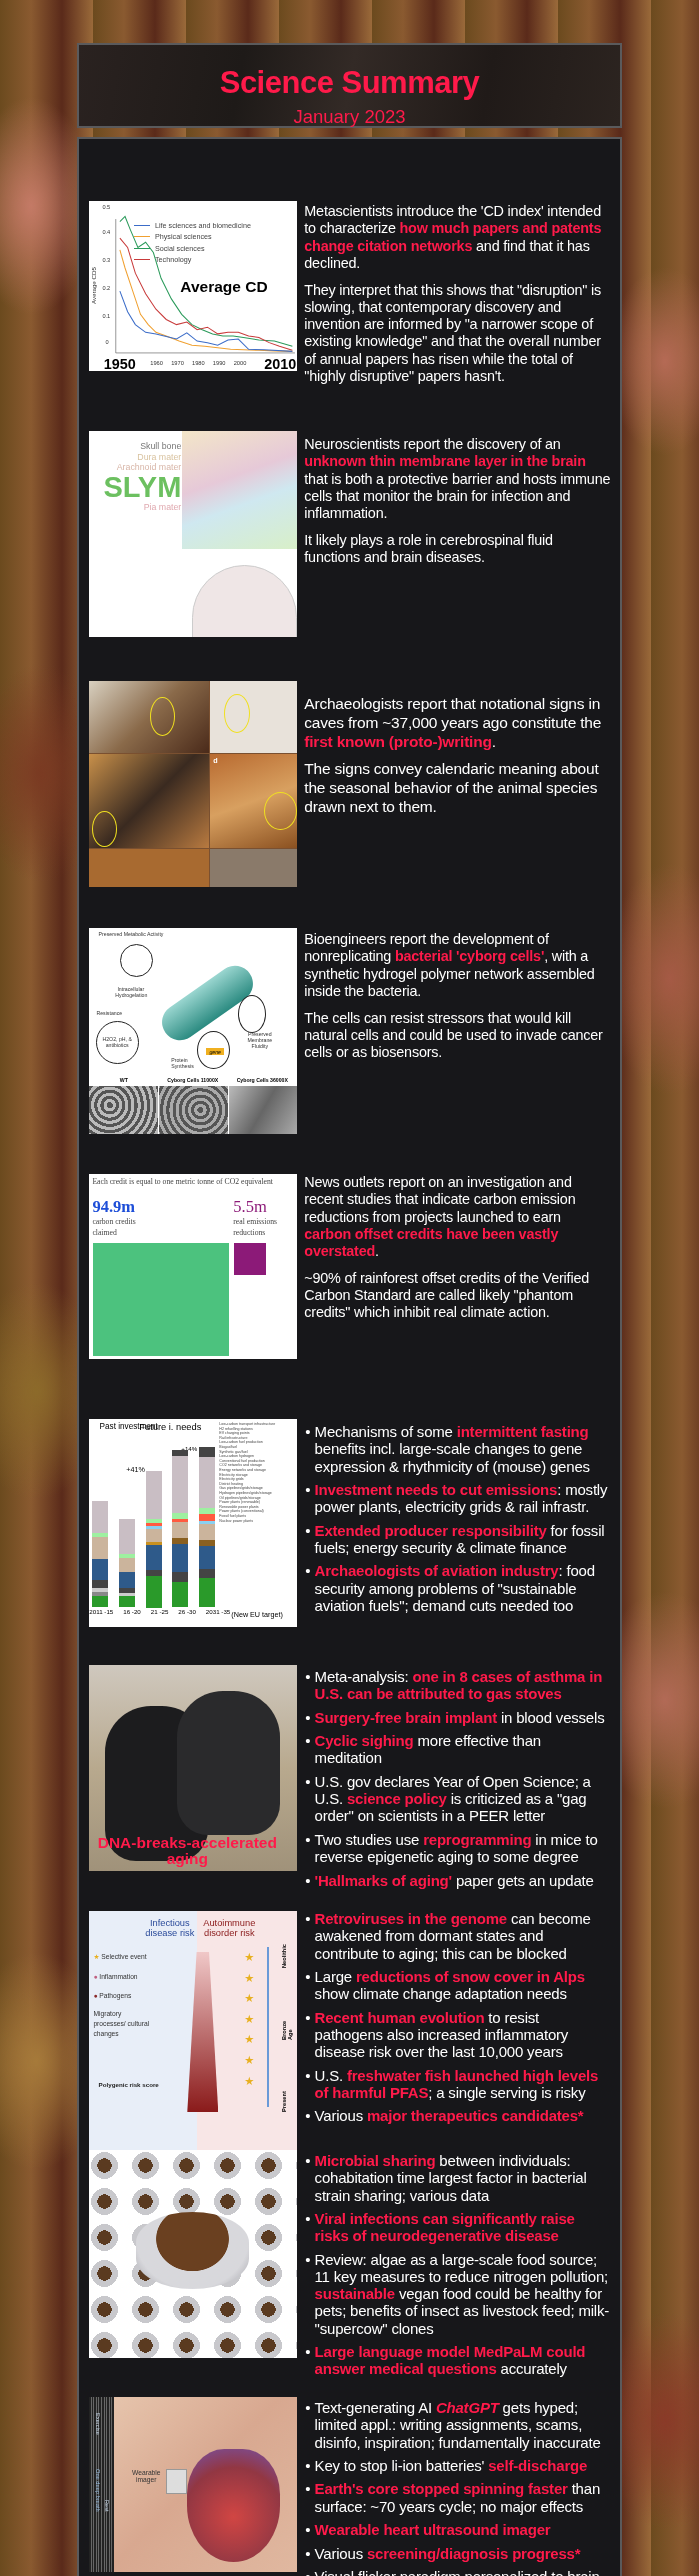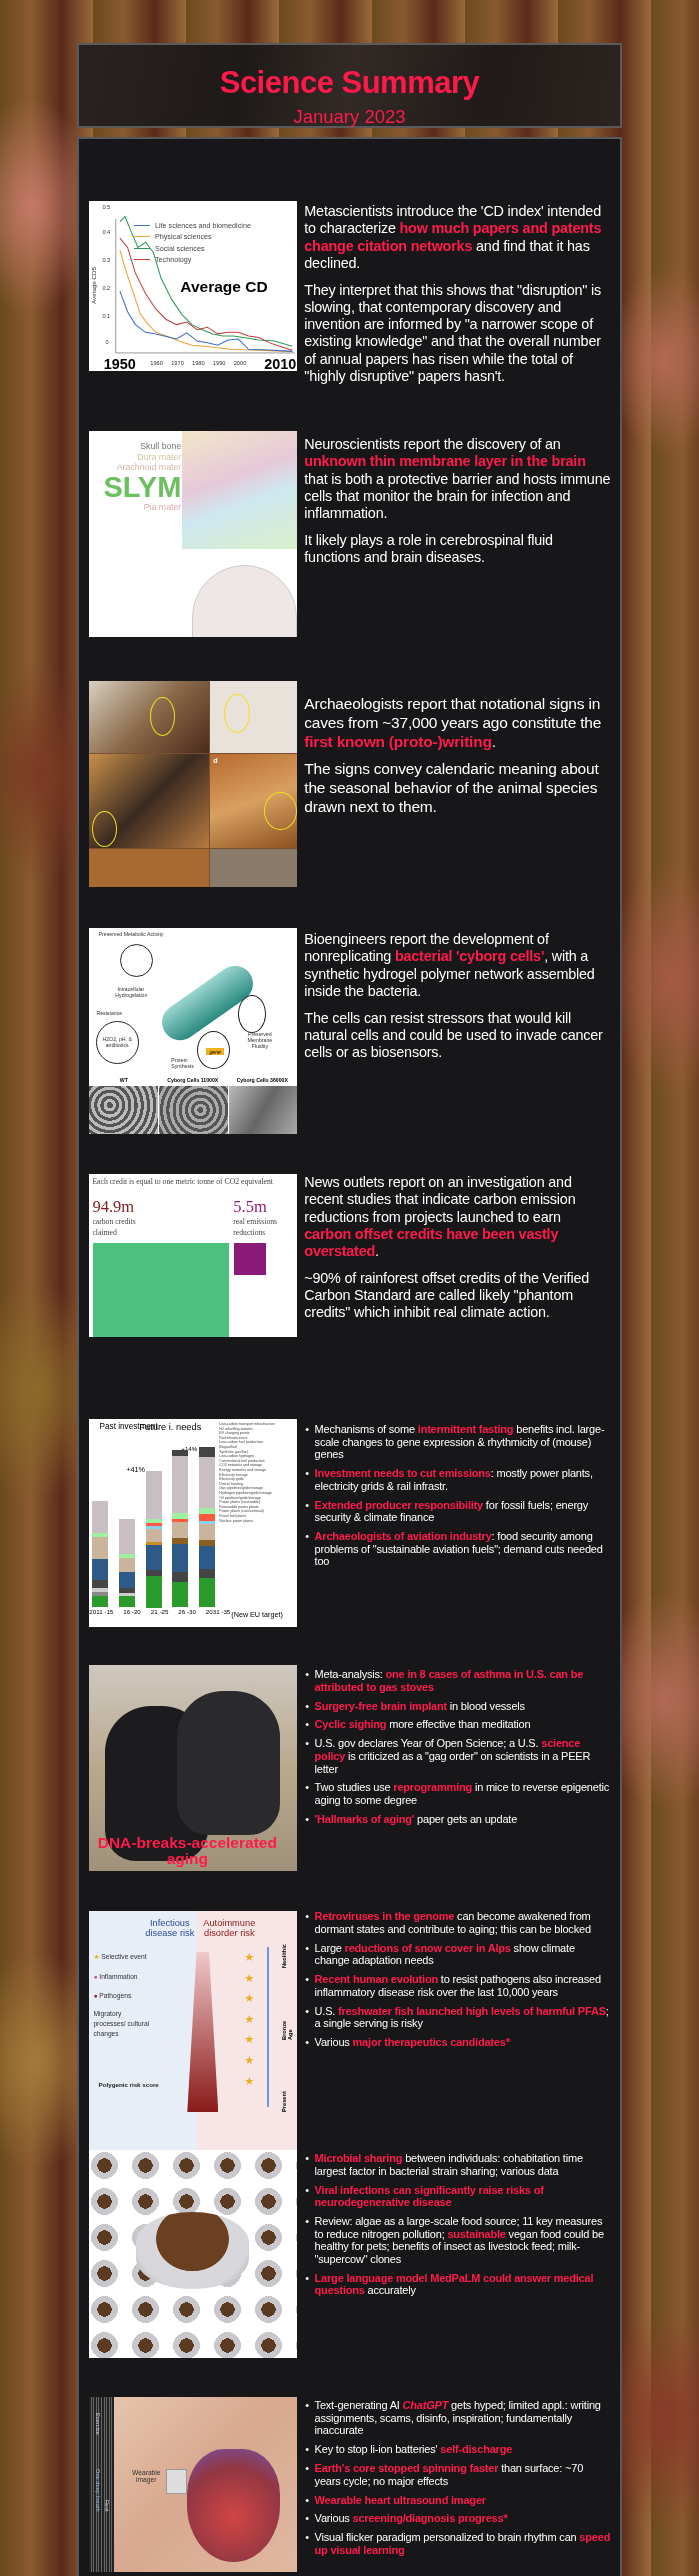--- a/index.html
+++ b/index.html
@@ -32,21 +32,21 @@
   .body-panel {
     top:137px; height:2443px; background:#17171a;
   }
 
   .section { position:absolute; left:10.3px; width:520px; }
   .fig { position:absolute; left:0; width:208px; background:#fff; overflow:hidden; }
   .txt { position:absolute; left:215px; width:306px; color:#fff; font-size:14.4px; line-height:1.2; letter-spacing:-0.2px; }
   .txt p { margin:0 0 9.3px 0; }
   .hl { color:#ff1a4a; font-weight:bold; }
   .txt ul { list-style:none; margin:0; padding:0; }
-  .txt li { position:relative; padding-left:10.3px; margin-bottom:6.2px; font-size:11px; line-height:1.15; }
+  .txt li { position:relative; padding-left:10.3px; margin-bottom:6.2px; font-size:15px; line-height:1.15; }
   .txt li::before { content:"•"; position:absolute; left:1px; top:0; color:#fff; }
   .it { font-style:italic; }
 
   
   .legend-row { display:flex; align-items:center; gap:5.2px; font-size:7.2px; color:#444; height:11.3px; }
   .legend-row i { width:15.5px; height:1px; display:inline-block; }
   .img-block { position:absolute; }
 </style>
 </head>
 <body>
@@ -175,23 +175,23 @@
         <div style="flex:1;background:linear-gradient(120deg,#bbb,#666,#aaa);"></div>
       </div>
     </div>
     <div class="txt" style="top:3.1px;">
       <p><span>Bioengineers report the development of nonreplicating </span><span class="hl">bacterial 'cyborg cells'</span><span>, with a synthetic hydrogel polymer network assembled inside the bacteria.</span></p>
       <p><span>The cells can resist stressors that would kill natural cells and could be used to invade cancer cells or as biosensors.</span></p>
     </div>
   </div>
 
   <div class="section" style="top:1035px;height:185px;">
-    <div class="fig" style="top:0;height:163px;">
+    <div class="fig" style="top:0;height:185px;">
       <div style="position:absolute;left:3.1px;top:2.1px;width:185px;font-family:'Liberation Serif',serif;font-size:7.7px;color:#444;line-height:11.3px;">Each credit is equal to one metric tonne of CO2 equivalent</div>
-      <div style="position:absolute;left:3.1px;top:23px;font-family:'Liberation Serif',serif;font-size:16.5px;font-weight:normal;color:#7f1d1d;">94.9m</div>
+      <div style="position:absolute;left:3.1px;top:23px;font-family:'Liberation Serif',serif;font-size:16.5px;font-weight:bold;color:#1d4ed8;">94.9m</div>
       <div style="position:absolute;left:3.1px;top:42px;width:62px;font-family:'Liberation Serif',serif;font-size:7.7px;color:#444;line-height:11.3px;">carbon credits claimed</div>
       <div style="position:absolute;left:144px;top:23px;font-family:'Liberation Serif',serif;font-size:16.5px;font-weight:normal;color:#8c1a78;">5.5m</div>
       <div style="position:absolute;left:144px;top:42px;width:62px;font-family:'Liberation Serif',serif;font-size:7.7px;color:#444;line-height:11.3px;">real emissions reductions</div>
       <div style="position:absolute;left:3.6px;top:69px;width:136px;height:113px;background:#4cc27e;"></div>
       <div style="position:absolute;left:145px;top:69px;width:32px;height:32px;background:#8c1a78;"></div>
     </div>
     <div class="txt" style="top:0;">
       <p><span>News outlets report on an investigation and recent studies that indicate carbon emission reductions from projects launched to earn </span><span class="hl">carbon offset credits have been vastly overstated</span><span>.</span></p>
       <p><span>~90% of rainforest offset credits of the Verified Carbon Standard are called likely "phantom credits" which inhibit real climate action.</span></p>
     </div>

